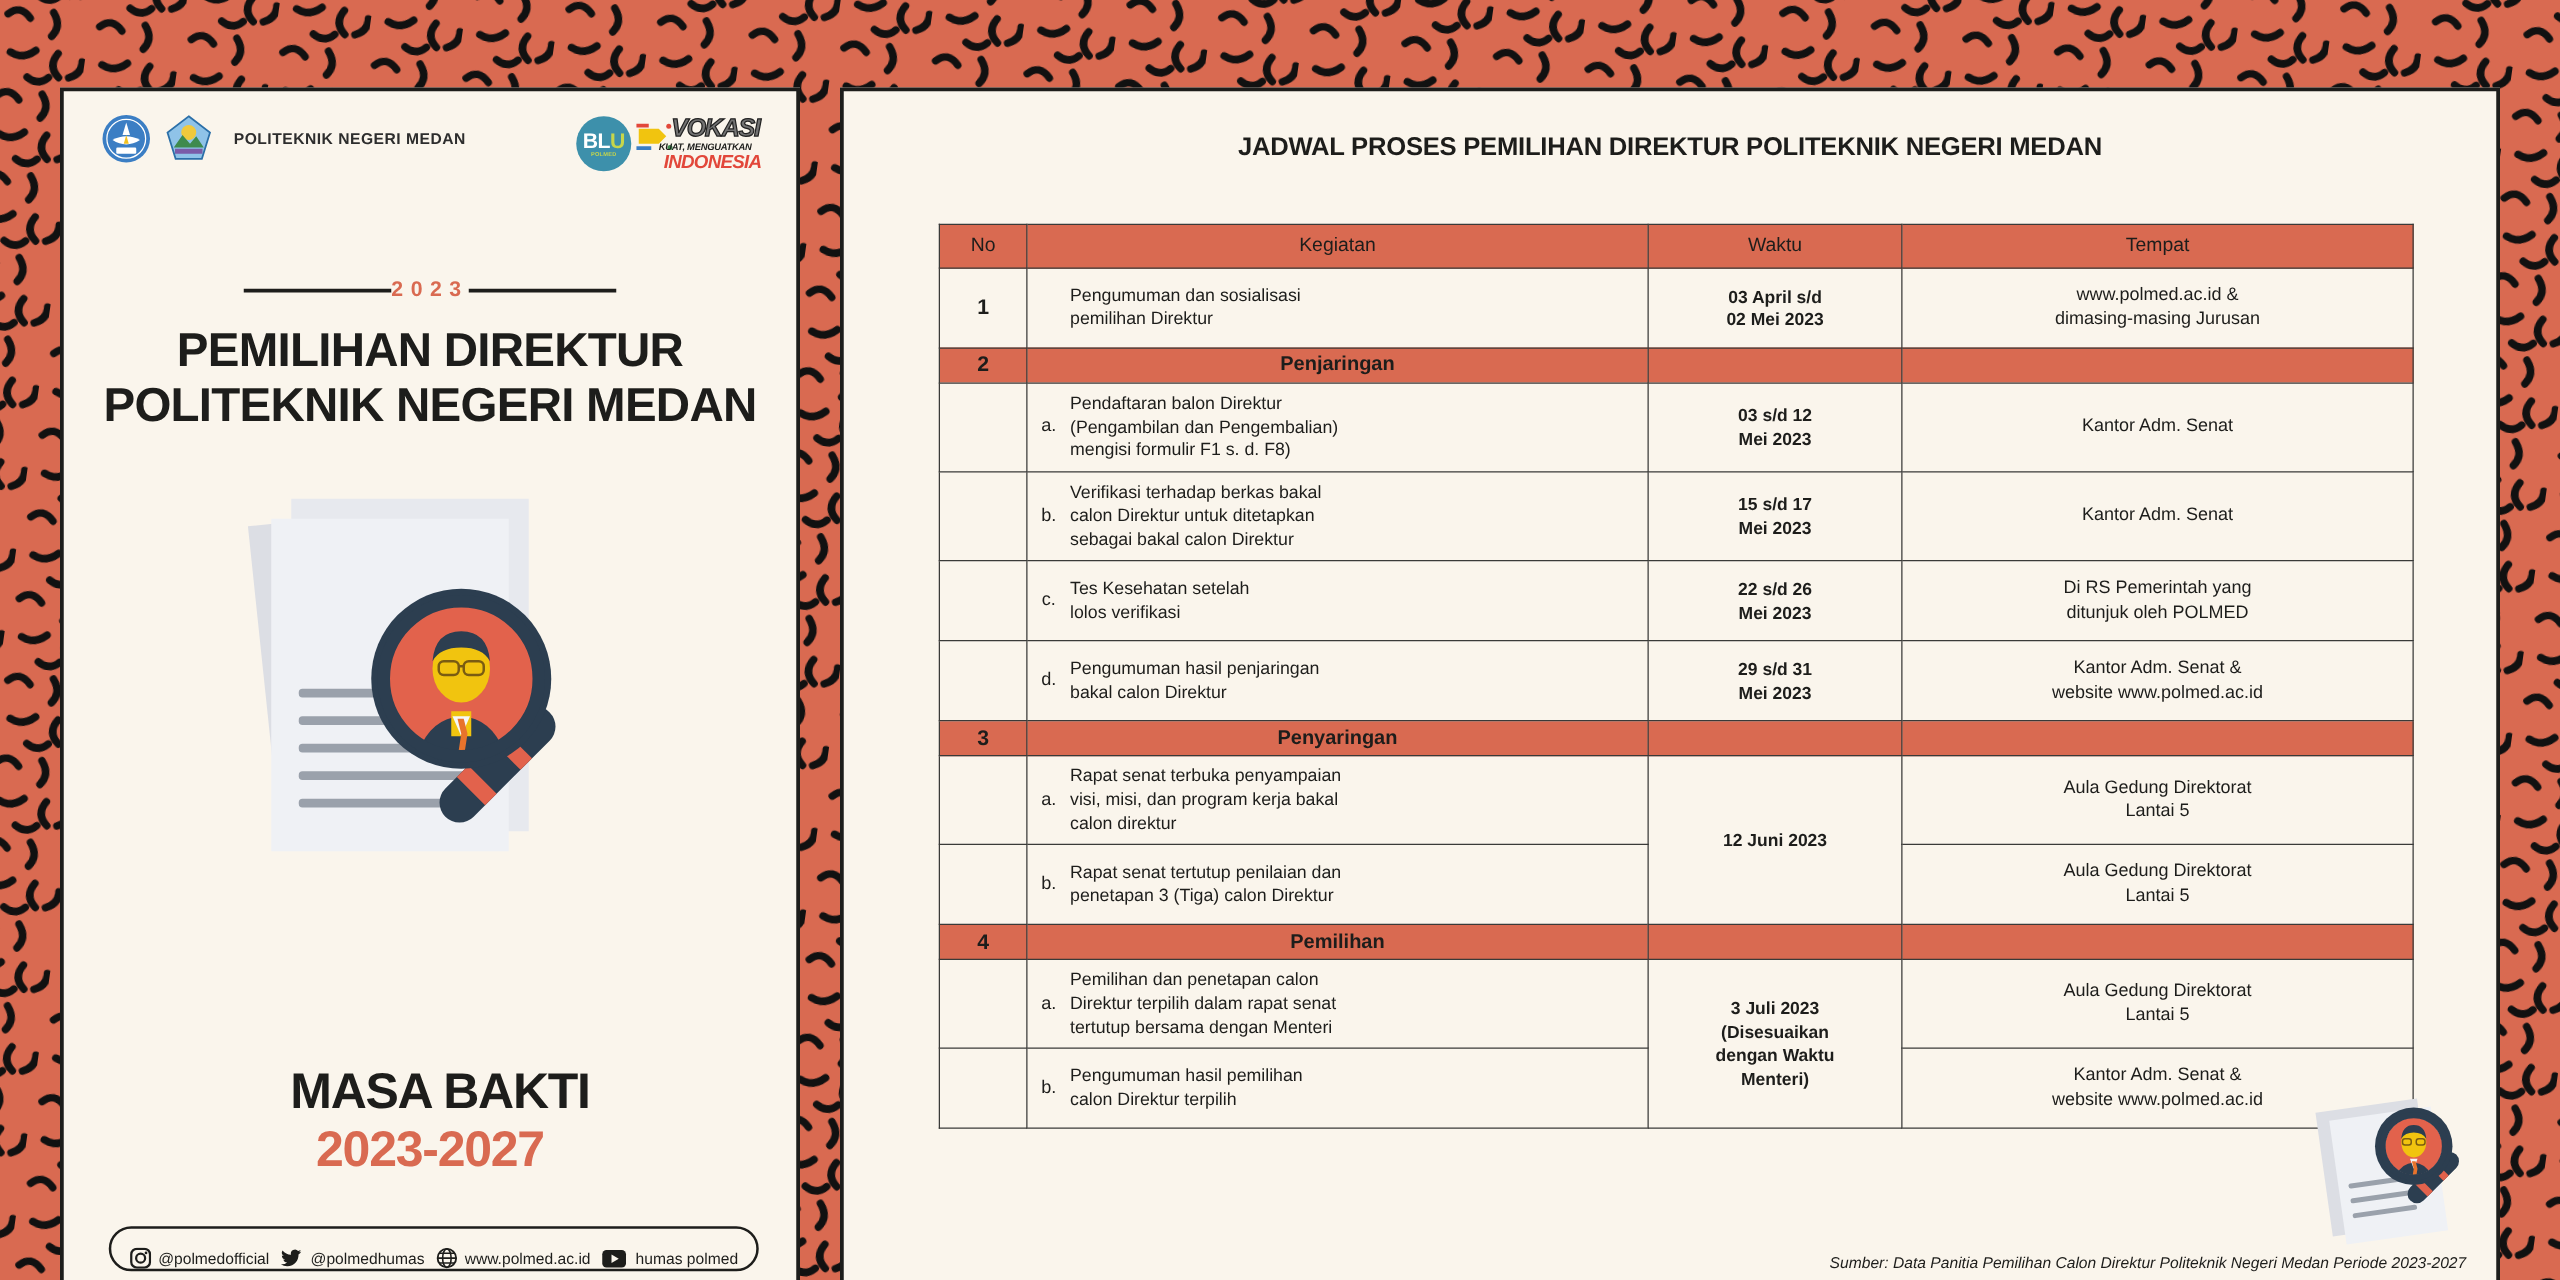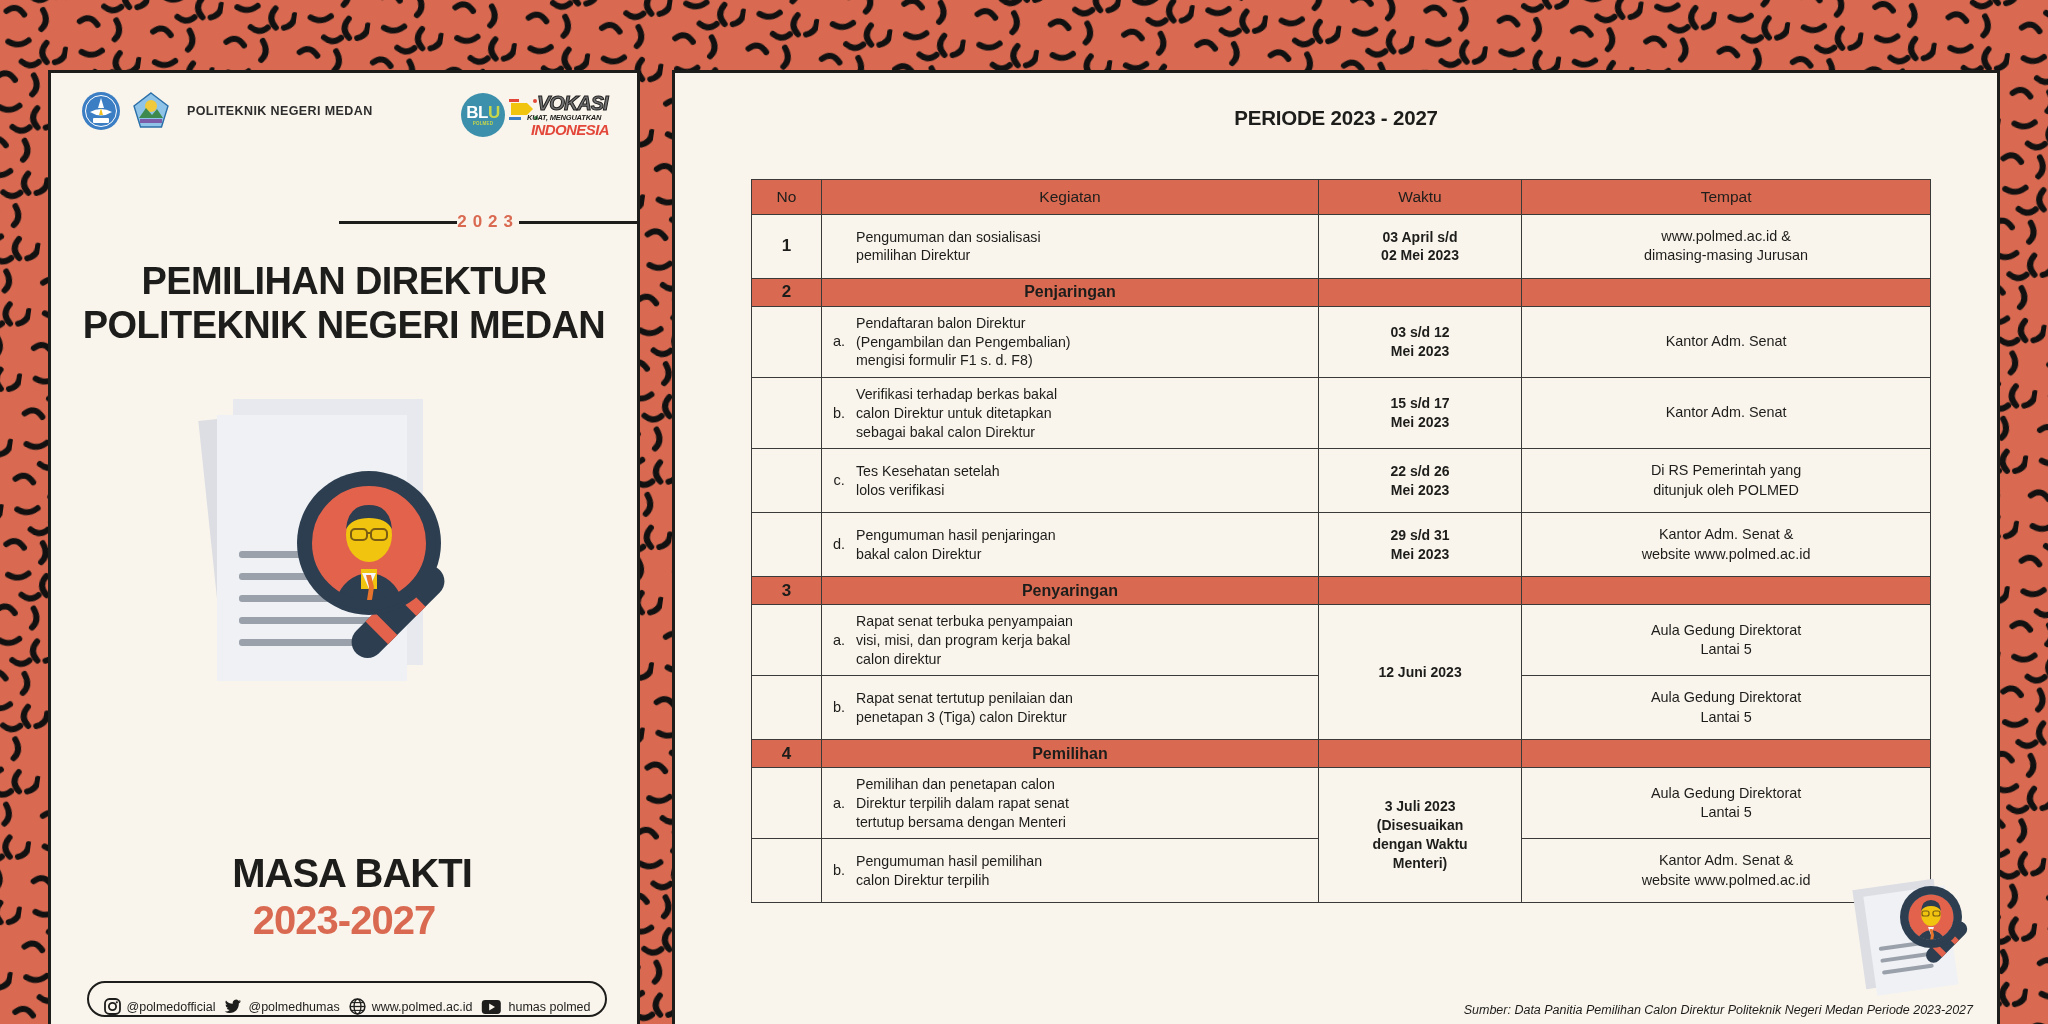--- a/index.html
+++ b/index.html
@@ -39,22 +39,22 @@
 
   .vokasi { position:relative; width:100px; height:48px; }
   .vok-main { font-size:20px; font-weight:900; font-style:italic; color:#737373;
               -webkit-text-stroke:1px #222; letter-spacing:-1px; line-height:1;
               position:absolute; left:24px; top:2px; }
   .vok-sub  { font-size:7.5px; font-weight:900; font-style:italic; color:#1d1d1b;
               position:absolute; left:14px; top:22px; letter-spacing:-.2px; }
   .vok-ind  { font-size:15px; font-weight:900; font-style:italic; color:#e2473a;
               position:absolute; left:18px; top:30px; letter-spacing:-.6px; }
 
-  .year-row { position:absolute; top:139px; left:0; width:100%;
-              display:flex; align-items:center; justify-content:flex-end; }
+  .year-row { position:absolute; top:149px; left:0; width:100%;
+              display:flex; align-items:center; justify-content:center; }
   .year-line { width:118px; height:3px; background:#1d1d1b; }
   .year-txt { font-size:17px; font-weight:bold; color:#d96a51; letter-spacing:6px; }
 
   .main-title { position:absolute; top:186px; left:0; width:100%; text-align:center;
                 font-size:38px; font-weight:900; color:#1d1d1b; line-height:1.16;
                 letter-spacing:-.6px; }
 
   
   #hero-illu { position:absolute; left:140px; top:290px; }
 
@@ -253,21 +253,21 @@
         <path d="M8.2 4.6 L14 8 L8.2 11.4 Z" fill="#faf5ec"></path>
       </svg>
       <span>humas polmed</span>
     </div>
   </div>
 </div>
 
 <div class="panel" id="right-panel">
 
   <div class="tbl-title">
-    <div>PERIODE 2023 - 2027</div>
+    <div>JADWAL PROSES PEMILIHAN DIREKTUR POLITEKNIK NEGERI MEDAN</div>
   </div>
 
   <table class="sched">
     <colgroup>
       <col class="c-no">
         <col class="c-keg">
         <col class="c-wak">
         <col class="c-tem">
     </colgroup>
     <thead>

